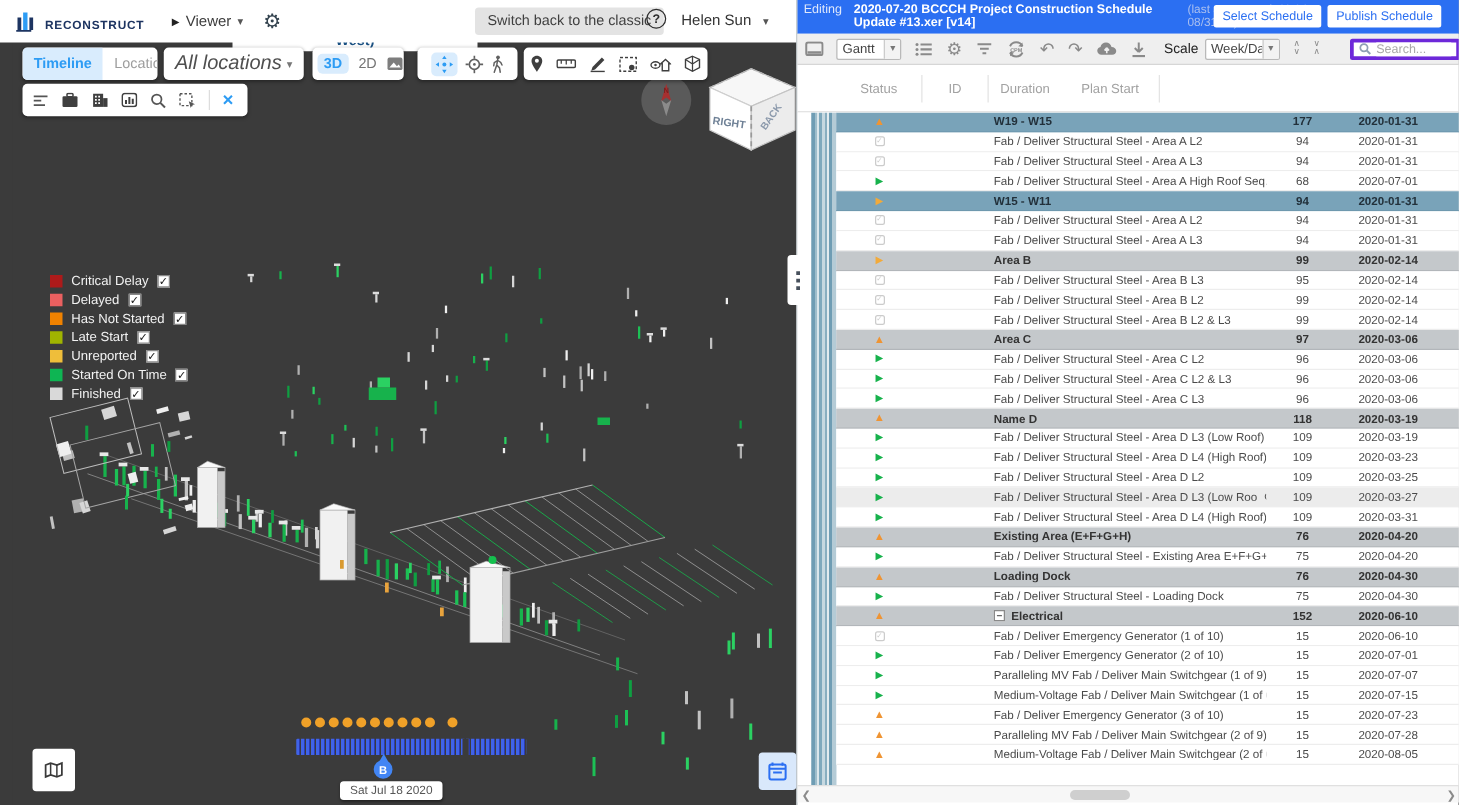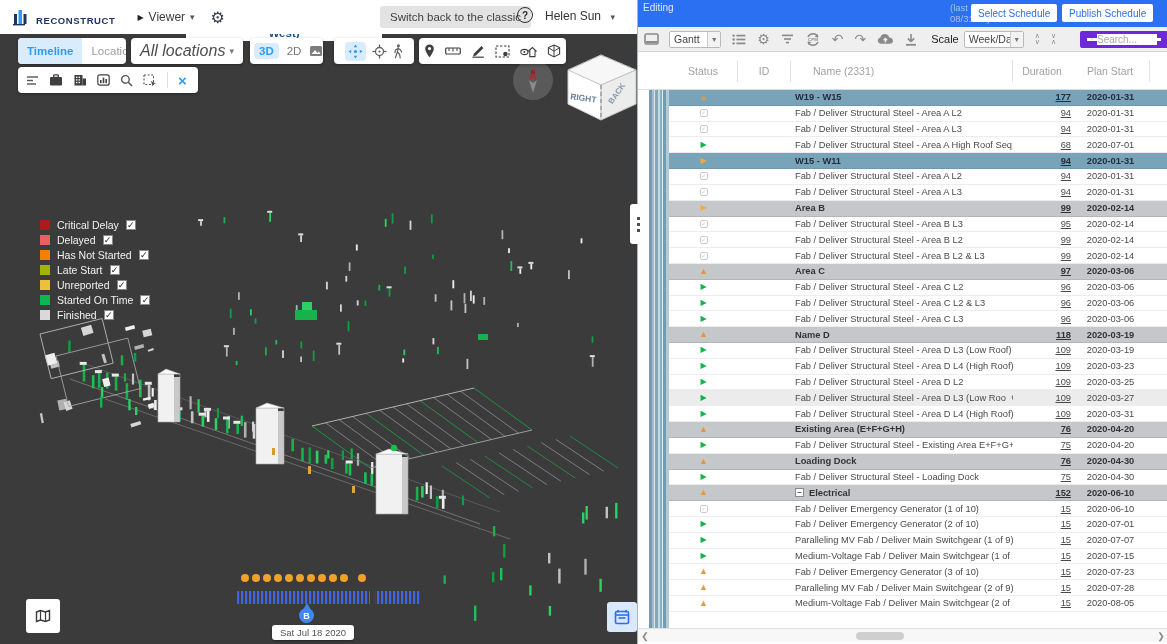--- a/index.html
+++ b/index.html
@@ -101,21 +101,21 @@
   .sel { background:#fff; border:1px solid #b9b9b9; border-radius:2px; height:17px; display:flex; align-items:center; cursor:pointer; }
   .sel .txt { padding:0 4px; font-size:10.5px; color:#444; overflow:hidden; white-space:nowrap; }
   .sel .arrow { width:13px; height:100%; border-left:1px solid #ccc; background:#f3f3f3; color:#777; font-size:7px;
     display:flex; align-items:center; justify-content:center; }
   .gantt-sel { margin-left:10px; width:62px; }
   .gantt-sel .txt { flex:1; }
   .scale-lbl { margin-left:14px; font-size:11px; color:#222; }
   .scale-sel { margin-left:5px; width:60px; }
   .scale-sel .txt { flex:1; }
   .updown { display:flex; flex-direction:column; line-height:6px; font-size:7px; color:#8a8a8a; }
-  .search-box { margin-left:24px; width:88px; height:17px; background:#fff; border:7px solid #6d28d9; border-radius:2px;
+  .search-box { margin-left:24px; width:88px; height:17px; background:#fff; border:3px solid #6d28d9; border-radius:2px;
     display:flex; align-items:center; padding:0 4px; gap:4px; }
   .search-box input { border:none; outline:none; width:60px; font-size:10px; color:#444; font-family:"Liberation Sans",sans-serif; }
   .search-box input::placeholder { color:#a9a9a9; }
 
   .rp-header-row { position:absolute; left:0; top:52px; width:530px; height:38px; background:#fff;
     border-bottom:1px solid #dcdcdc; display:flex; color:#a2a2a2; font-size:10.5px; align-items:center; }
   .hc { height:22px; display:flex; align-items:center; justify-content:center; border-right:1px solid #e4e4e4; }
   .hc.noline { border-right:none; }
   .hc.gut { width:31px; }
   .hc.status { width:69px; }
@@ -132,21 +132,21 @@
   .trow { display:flex; align-items:center; height:15.82px; font-size:9.3px; color:#4a4a4a; background:#fff;
     border-bottom:1px solid #ededed; cursor:pointer; }
   .trow.blue { background:#79a3b9; border-bottom:1px solid #6e98ae; color:#22303a; }
   .trow.blue .cname, .trow.blue .cdur, .trow.blue .cstart { font-weight:bold; }
   .trow.group { background:#c4c8cb; border-bottom:1px solid #b2b6ba; color:#333; }
   .trow.group .cname, .trow.group .cdur, .trow.group .cstart { font-weight:bold; }
   .trow.hovered { background:#ececec; }
   .cstat { width:69px; display:flex; align-items:center; justify-content:center; }
   .cid { width:53px; }
   .cname { width:222px; padding-left:4px; white-space:nowrap; overflow:hidden; display:flex; align-items:center; gap:3px; }
-  .cdur { width:58px; text-align:right;text-decoration:underline; }
+  .cdur { width:58px; text-align:center; }
   .cstart { width:79px; text-align:center; }
   .cextra { width:18px; }
   .st-warn { color:#ef9433; font-size:9px; line-height:9px; }
   .st-green { color:#17b24c; font-size:8px; line-height:8px; }
   .st-yellow { color:#f2aa3a; font-size:8px; line-height:8px; }
   .st-gray { width:8px; height:8px; border:1px solid #ccc; border-radius:2px; color:#ccc; font-size:6px;
     line-height:6px; text-align:center; }
   .collapse-box { width:9px; height:9px; border:1px solid #8a8a8a; background:#fff; color:#555; font-size:8px;
     line-height:7px; text-align:center; margin-right:2px; flex:0 0 auto; }
   .row-actions { display:flex; align-items:center; gap:4px; margin-left:2px; color:#555; font-size:10px; }
@@ -662,20 +662,21 @@
           <i></i>
           <i></i>
         </div>
     </div>
   </div>
 
   <div class="right-pane">
 
     <div class="rp-titlebar">
       <span class="rt-editing">Editing</span>
+      <span class="rt-title">2020-07-20 BCCCH Project Construction Schedule Update #13.xer [v14]</span>
       <span class="rt-autosave">(last auto-saved: 11:34 08/31/20)</span>
       <span class="rt-btn select">Select Schedule</span>
       <span class="rt-btn publish">Publish Schedule</span>
     </div>
 
     <div class="rp-toolbar">
       <span class="tb-ic" style="margin-left:6px">
         <svg class="ic" width="15" height="12" viewBox="0 0 15 12">
             <rect x="1" y="1" width="13" height="10" rx="1.5" fill="none" stroke="#8a8a8a" stroke-width="1.6"></rect>
             <line x1="2" y1="9" x2="13" y2="9" stroke="#8a8a8a" stroke-width="2"></line>
@@ -745,21 +746,20 @@
             <line x1="8.3" y1="8.3" x2="12" y2="12" stroke="#8fa0b5" stroke-width="2"></line>
           </svg>
         <input type="text" placeholder="Search..." style="">
       </div>
     </div>
 
     <div class="rp-header-row">
       <div class="hc gut noline"></div>
       <div class="hc status">Status</div>
       <div class="hc id">ID</div>
-      <div class="hc name">Name (2331)</div>
       <div class="hc dur noline">Duration</div>
       <div class="hc plan">Plan Start</div>
       <div class="hc extra noline"></div>
     </div>
 
     <div class="rows-wrap">
       <div class="stripe-col"></div>
       <div class="rows" id="rows">
           <div class="trow blue">
             <span class="cstat">

